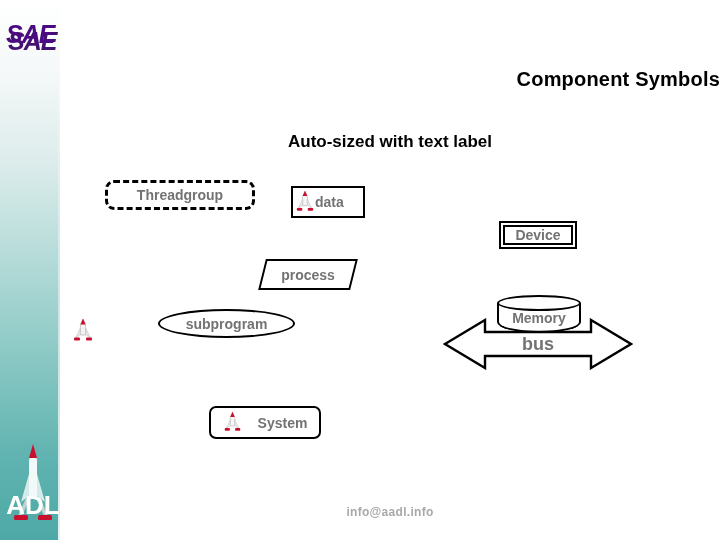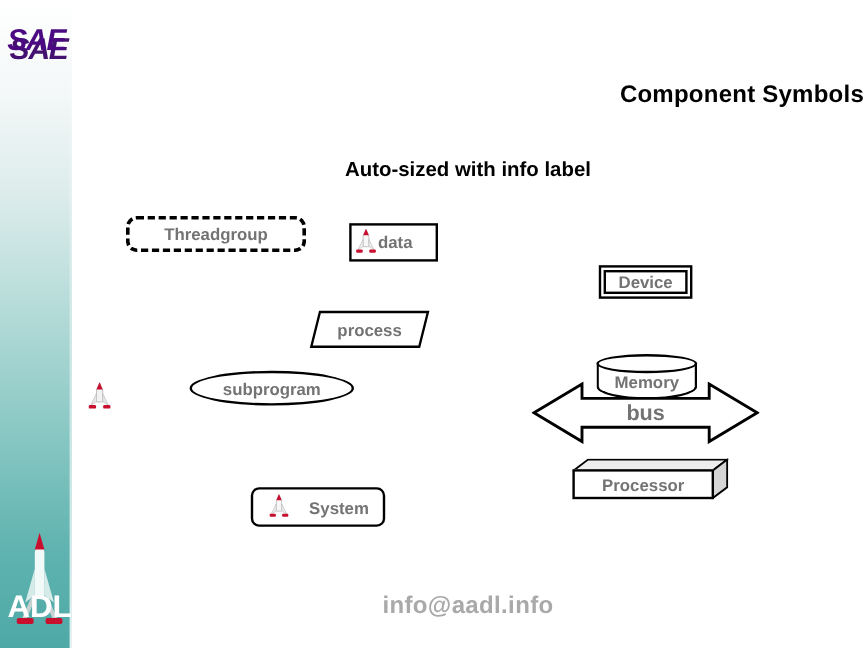--- a/index.html
+++ b/index.html
@@ -239,24 +239,24 @@
     width: 118px; height: 25px;
     border: 2px solid #000000;
     box-sizing: border-box;
     background: #ffffff;
     display: flex; align-items: center; justify-content: center;
   }
 
   
   .footer {
     position: absolute;
-    left: 60px; top: 494px;
+    left: 60px; top: 505px;
     width: 660px;
     text-align: center;
-    font-size: 20px;
+    font-size: 12px;
     font-weight: bold;
     color: #a9a9a9;
     letter-spacing: .3px;
   }
 
   .rocket-icon { display: inline-block; line-height: 0; }
 </style>
 </head>
 <body>
 
@@ -282,21 +282,21 @@
       <path d="M20 58 L12 76 L16 76 L23 60 Z" fill="#d8d8d8" opacity="0.85"></path>
       <path d="M34 58 L42 76 L38 76 L31 60 Z" fill="#d8d8d8" opacity="0.85"></path>
       <rect x="8" y="75" width="14" height="5" rx="1.5" fill="#c8102e"></rect>
       <rect x="32" y="75" width="14" height="5" rx="1.5" fill="#c8102e"></rect>
 
       <text x="27" y="74" text-anchor="middle" font-family="Liberation Sans, sans-serif" font-size="26" font-weight="bold" fill="#ffffff">ADL</text>
     </svg>
   </div>
 
   <div class="title">Component Symbols</div>
-  <div class="subtitle">Auto-sized with info label</div>
+  <div class="subtitle">Auto-sized with text label</div>
 
   <div class="shape" style="left:72px; top:318px;">
     <svg width="22" height="26" viewBox="0 0 22 26">
       <path d="M11 1 L13.6 7 L13.6 17 L8.4 17 L8.4 7 Z" fill="#f2f2f2" stroke="#b5b5b5" stroke-width="0.7"></path>
       <path d="M11 0.5 L13.6 6.5 L8.4 6.5 Z" fill="#c8102e"></path>
       <path d="M8.4 10 L3.5 20 L8.4 16.5 Z" fill="#e8e8e8" stroke="#bdbdbd" stroke-width="0.6"></path>
       <path d="M13.6 10 L18.5 20 L13.6 16.5 Z" fill="#e8e8e8" stroke="#bdbdbd" stroke-width="0.6"></path>
       <rect x="2" y="19.5" width="6" height="3" rx="1" fill="#c8102e"></rect>
       <rect x="14" y="19.5" width="6" height="3" rx="1" fill="#c8102e"></rect>
     </svg>
@@ -356,25 +356,16 @@
     <span class="lbl">Memory</span>
   </div>
 
   <div class="shape bus">
     <svg width="190" height="52" viewBox="0 0 190 52">
       <path d="M2 26 L42 2 L42 14 L148 14 L148 2 L188 26 L148 50 L148 38 L42 38 L42 50 Z" fill="#ffffff" stroke="#000000" stroke-width="2.4" stroke-linejoin="miter"></path>
     </svg>
     <span class="lbl">bus</span>
   </div>
 
-  <div class="shape processor">
-    <svg width="130" height="34" viewBox="0 0 130 34" style="position:absolute;left:0;top:0;">
-      <polygon points="1,10 13,1 129,1 117,10" fill="#eeeeee" stroke="#000000" stroke-width="1.6"></polygon>
-      <polygon points="117,10 129,1 129,24 117,33" fill="#d5d5d5" stroke="#000000" stroke-width="1.6"></polygon>
-    </svg>
-    <div class="front">
-      <span class="lbl">Processor</span>
-    </div>
-  </div>
 
   <div class="footer">info@aadl.info</div>
 
 </div>
 
 </body></html>

